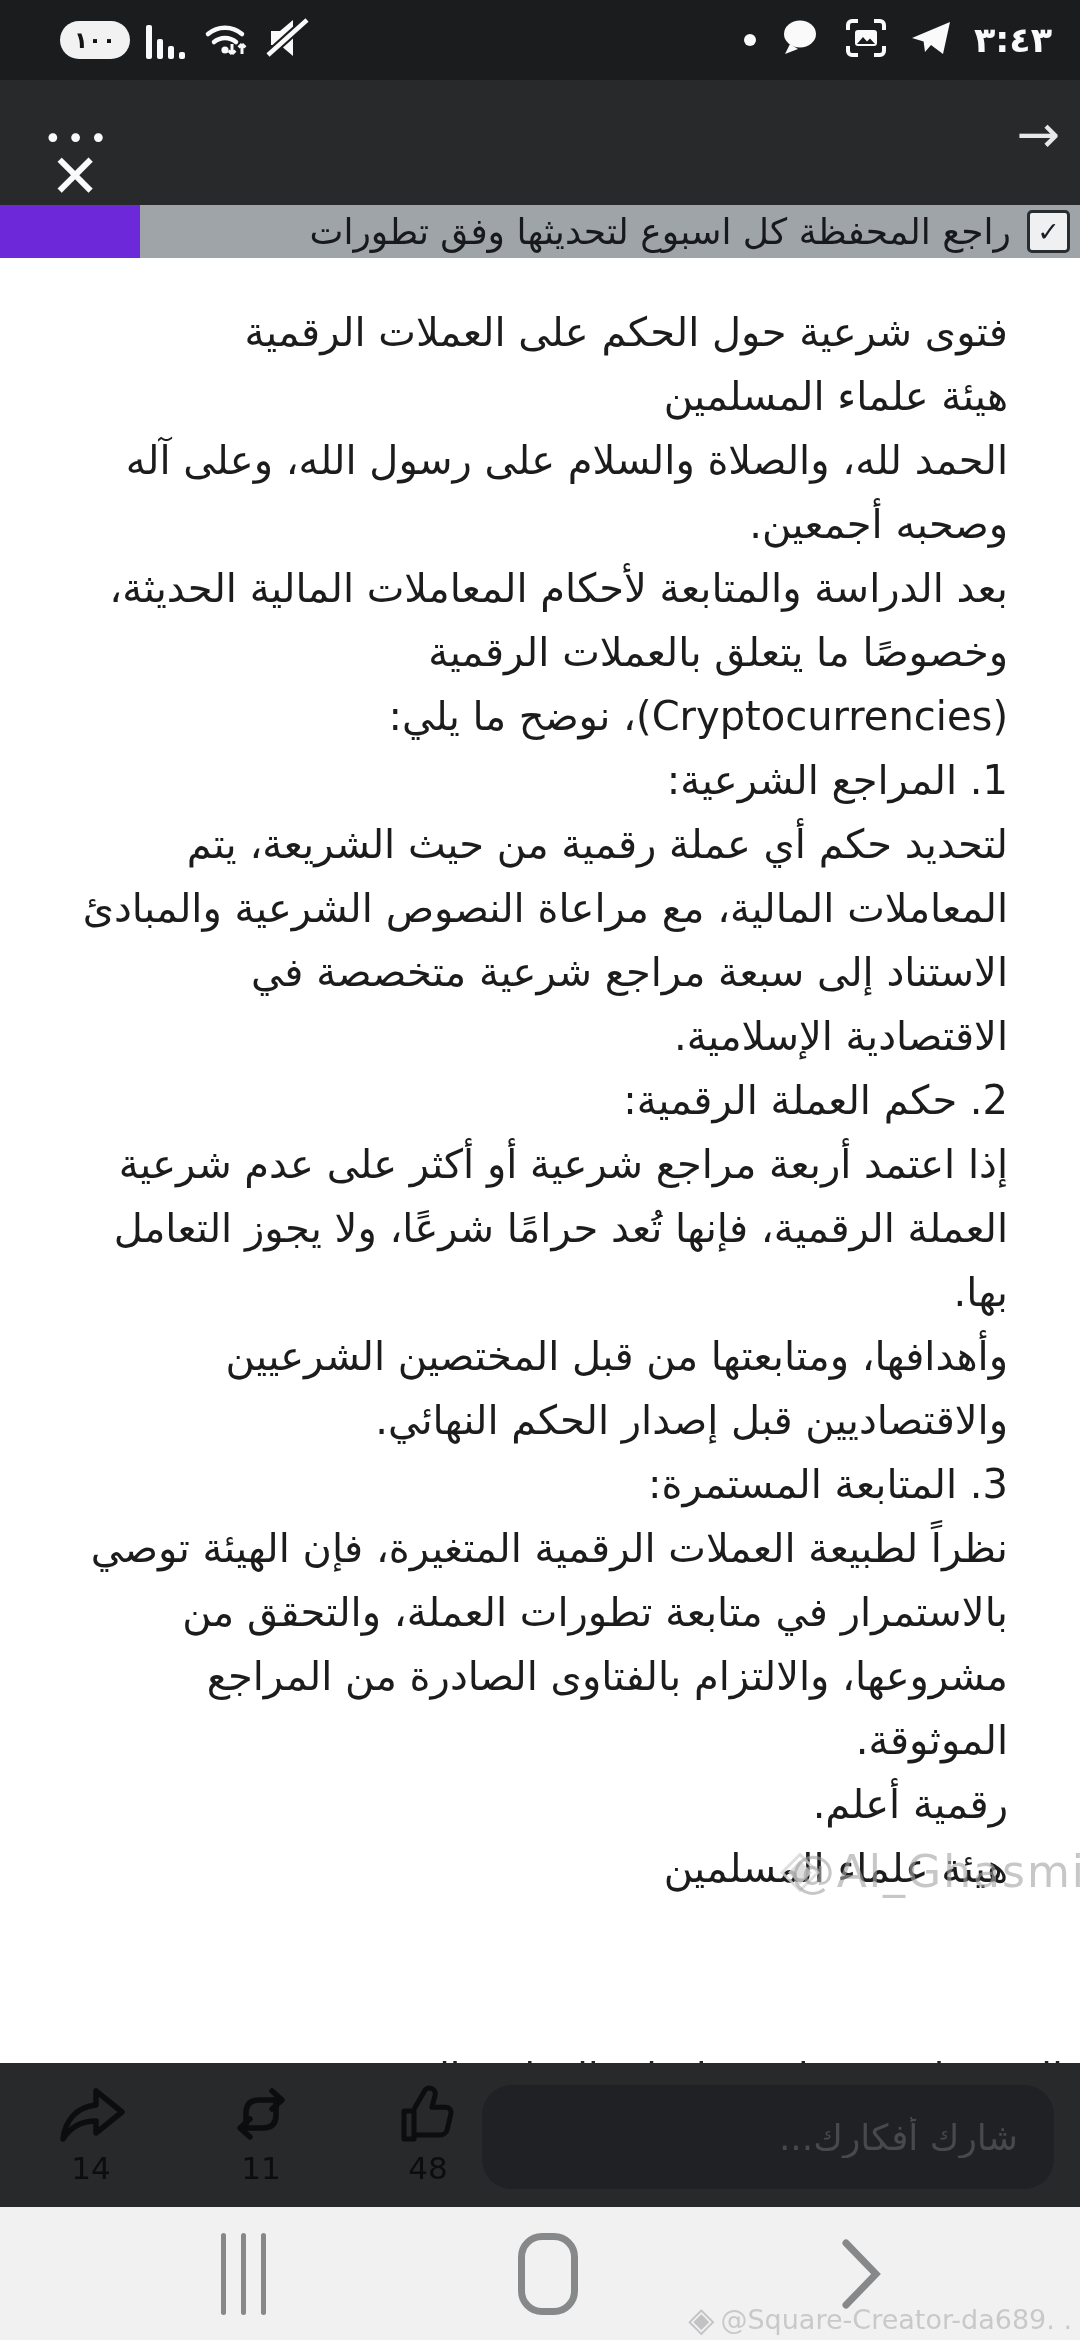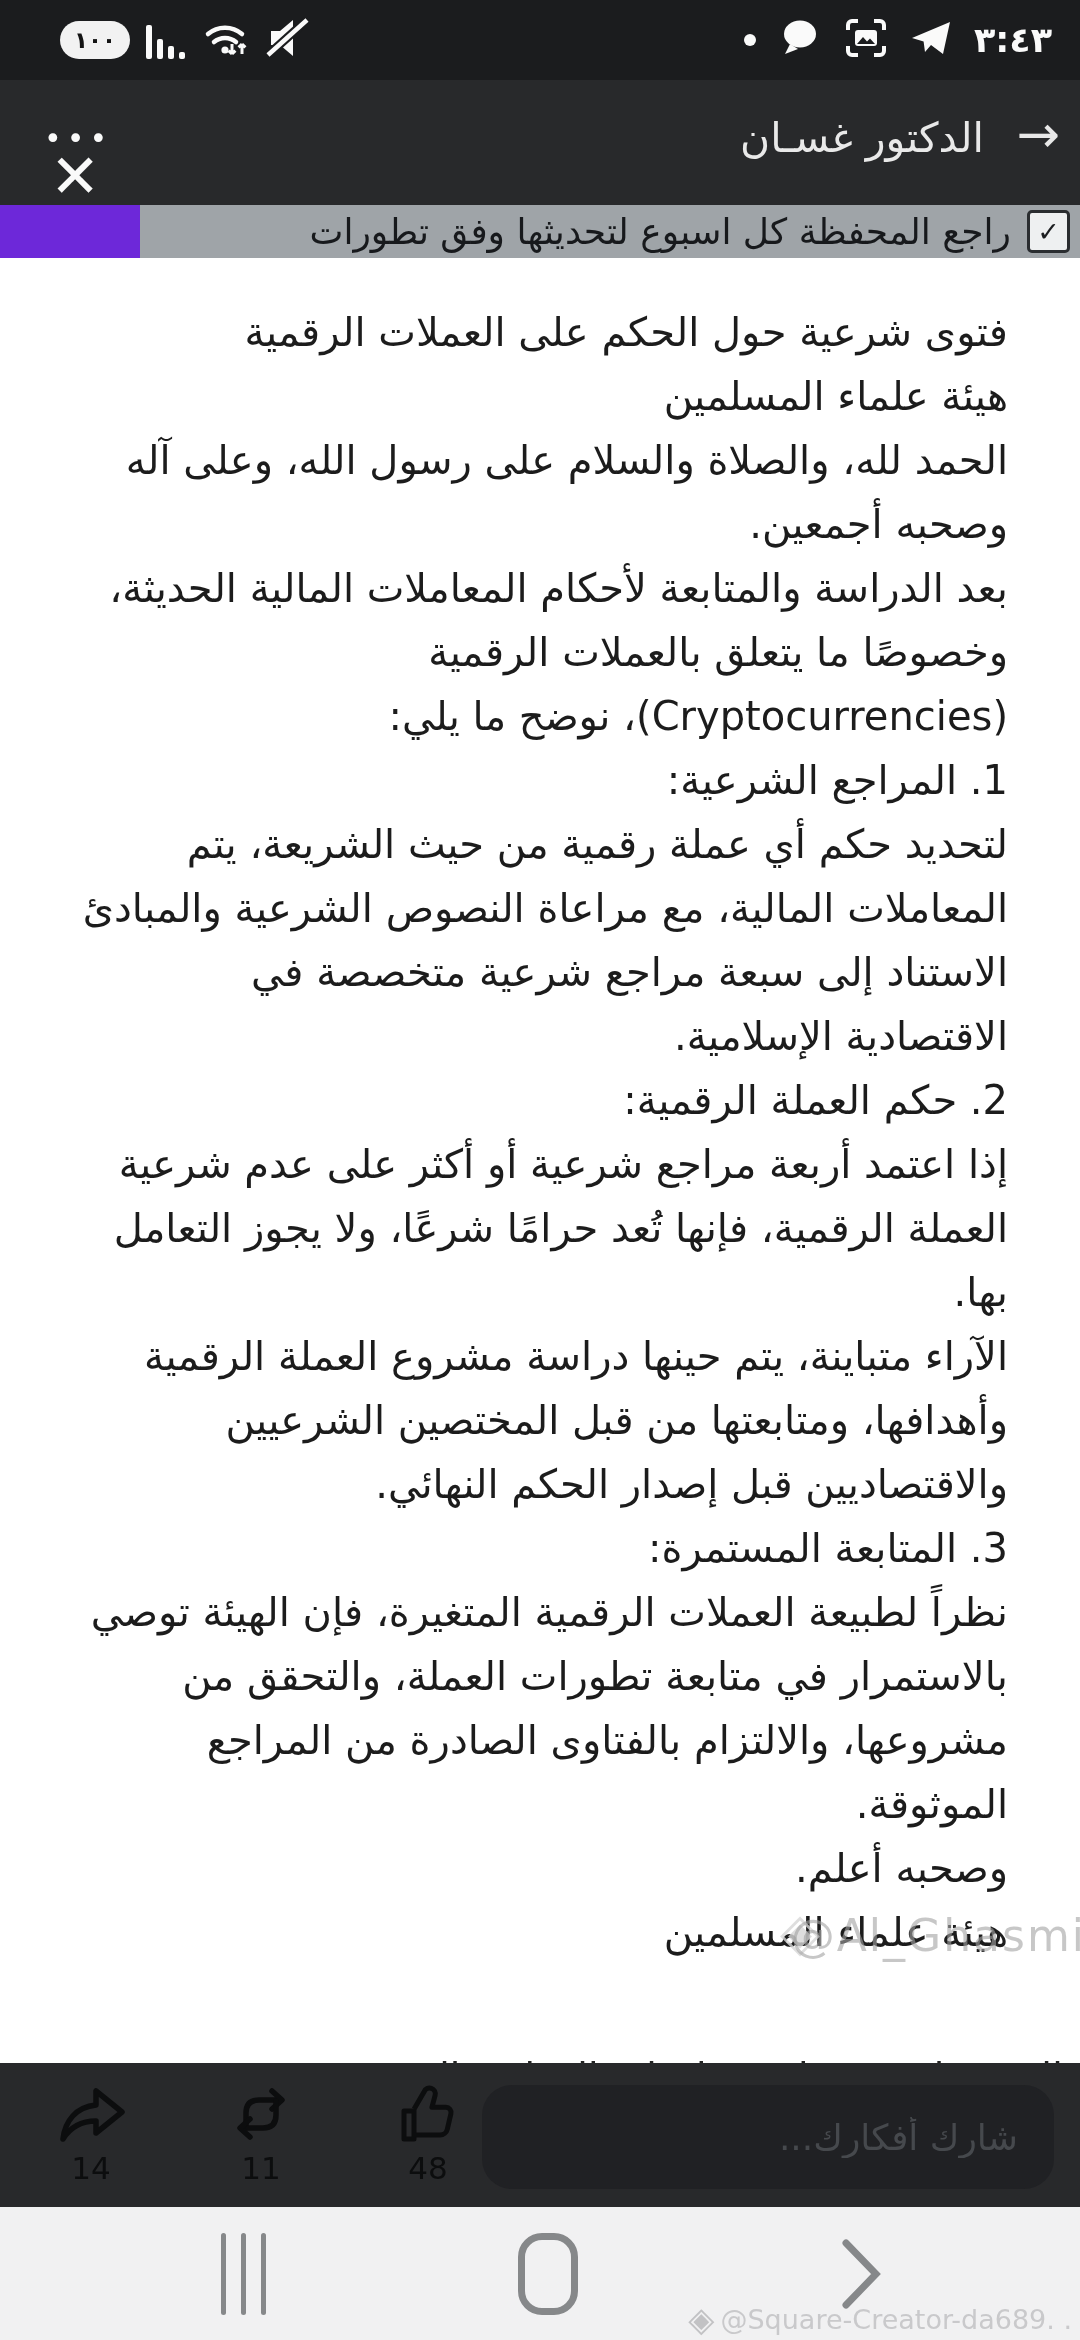--- a/index.html
+++ b/index.html
@@ -115,21 +115,20 @@
         <svg width="42" height="38" viewBox="0 0 42 38">
           <path d="M2 19 L40 3 L33 35 L21 26 L15 33 L13.6 22.5 Z" fill="#fafafa"></path>
         </svg>
       </span>
       <span class="sb-time">٣:٤٣</span>
     </div>
   </div>
 
   <div class="header dark-tex">
     <span class="hdr-back">→</span>
-    <span class="hdr-title">الدكتور غسـان</span>
     <span class="hdr-dots">•••</span>
   </div>
   <span class="hdr-close" style="position:absolute;top:146px;">✕</span>
 
   <div class="todo-strip">
     <span class="todo-check">✓</span>
     <span class="todo-text">راجع المحفظة كل اسبوع لتحديثها وفق تطورات</span>
   </div>
 
   <div class="document">
@@ -143,29 +142,28 @@
         <div class="doc-line">(Cryptocurrencies)، نوضح ما يلي:</div>
         <div class="doc-line">1. المراجع الشرعية:</div>
         <div class="doc-line">لتحديد حكم أي عملة رقمية من حيث الشريعة، يتم</div>
         <div class="doc-line">المعاملات المالية، مع مراعاة النصوص الشرعية والمبادئ</div>
         <div class="doc-line">الاستناد إلى سبعة مراجع شرعية متخصصة في</div>
         <div class="doc-line">الاقتصادية الإسلامية.</div>
         <div class="doc-line">2. حكم العملة الرقمية:</div>
         <div class="doc-line">إذا اعتمد أربعة مراجع شرعية أو أكثر على عدم شرعية</div>
         <div class="doc-line">العملة الرقمية، فإنها تُعد حرامًا شرعًا، ولا يجوز التعامل</div>
         <div class="doc-line">بها.</div>
-        <div class="doc-line">الآراء متباينة، يتم حينها دراسة مشروع العملة الرقمية</div>
         <div class="doc-line">وأهدافها، ومتابعتها من قبل المختصين الشرعيين</div>
         <div class="doc-line">والاقتصاديين قبل إصدار الحكم النهائي.</div>
         <div class="doc-line">3. المتابعة المستمرة:</div>
         <div class="doc-line">نظراً لطبيعة العملات الرقمية المتغيرة، فإن الهيئة توصي</div>
         <div class="doc-line">بالاستمرار في متابعة تطورات العملة، والتحقق من</div>
         <div class="doc-line">مشروعها، والالتزام بالفتاوى الصادرة من المراجع</div>
         <div class="doc-line">الموثوقة.</div>
-        <div class="doc-line">وصحبه أعلم.</div>
+        <div class="doc-line">رقمية أعلم.</div>
       </div>
     <div class="doc-line doc-last" style="padding:0 72px 0 60px;text-align:right;">
       <span>هيئة علماء المسلمين</span>
       <span class="doc-diamond">◈</span>
       <span class="doc-watermark">@Al_Ghasmi</span>
     </div>
     <div class="doc-clipped">بالاستمرار في متابعة تطورات العملة، والتحقق من</div>
   </div>
 
   <div class="footer dark-tex">

